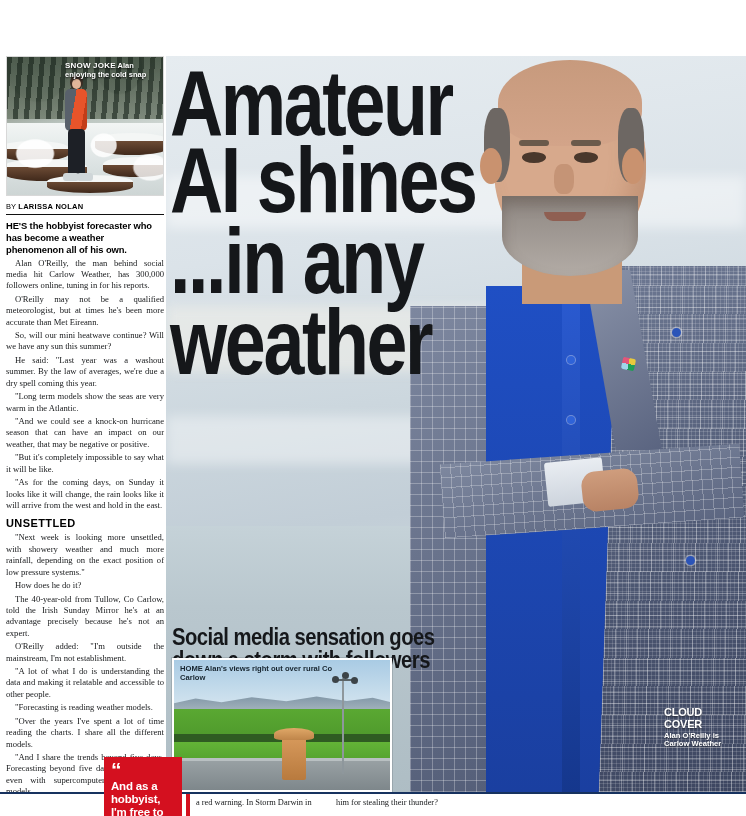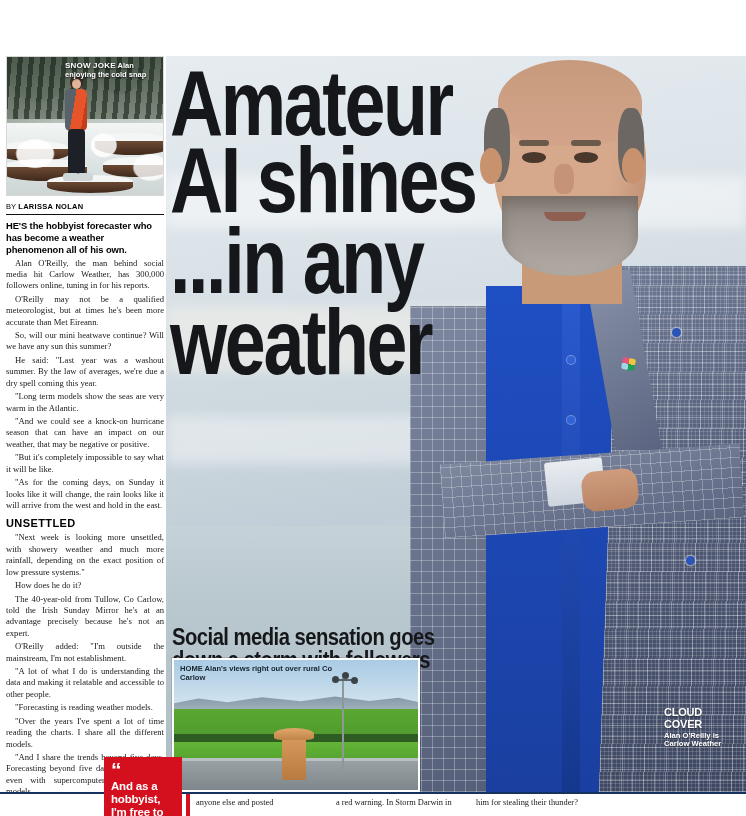--- a/index.html
+++ b/index.html
@@ -216,21 +216,21 @@
   .subdeck {
     position:absolute; left:6px; top:570px; width:300px; z-index:5;
     font-family:"Liberation Sans", sans-serif;
     font-weight:700; color:#15171a;
     font-size:23px; line-height:1.02; letter-spacing:-.6px;
     transform: scaleX(.88); transform-origin:left top;
   }
 
   
   .inset {
-    position:absolute; left:6px; top:602px; width:248px; height:134px;
+    position:absolute; left:6px; top:602px; width:220px; height:134px;
     border:2px solid #fff; overflow:hidden; z-index:6;
     box-shadow:0 0 0 1px rgba(0,0,0,.12);
   }
   .in-sky { position:absolute; left:0; top:0; width:100%; height:40%;
     background:linear-gradient(#a9cbe4,#d8e7f0); }
   .in-hills { position:absolute; left:0; top:26%; width:100%; height:12%;
     background:linear-gradient(#7d93a4,#9fb0ba); clip-path:polygon(0 60%,10% 30%,22% 55%,36% 22%,52% 48%,66% 18%,80% 46%,92% 26%,100% 52%,100% 100%,0 100%); }
   .in-field1 { position:absolute; left:0; top:38%; width:100%; height:22%; background:linear-gradient(#5aa832,#4f9a2c); }
   .in-hedge { position:absolute; left:0; top:57%; width:100%; height:7%; background:#2f5c22; }
   .in-field2 { position:absolute; left:0; top:63%; width:100%; height:14%; background:linear-gradient(#63b437,#55a32f); }
@@ -428,18 +428,17 @@
       <div class="ct">CLOUD</div>
       <div class="ct">COVER</div>
       <div class="cs">Alan O'Reilly is Carlow Weather</div>
     </div>
   </div>
 
   <div class="bottom-rule"></div>
   <div class="bstrip-red"></div>
   <div class="bottom-strip">
     <div class="bcol c0"></div>
-    <div class="bcol c1">anyone else and posted</div>
     <div class="bcol c2">a red warning. In Storm Darwin in</div>
     <div class="bcol c4">him for stealing their thunder?</div>
   </div>
 
 </div>
 
 </body></html>

